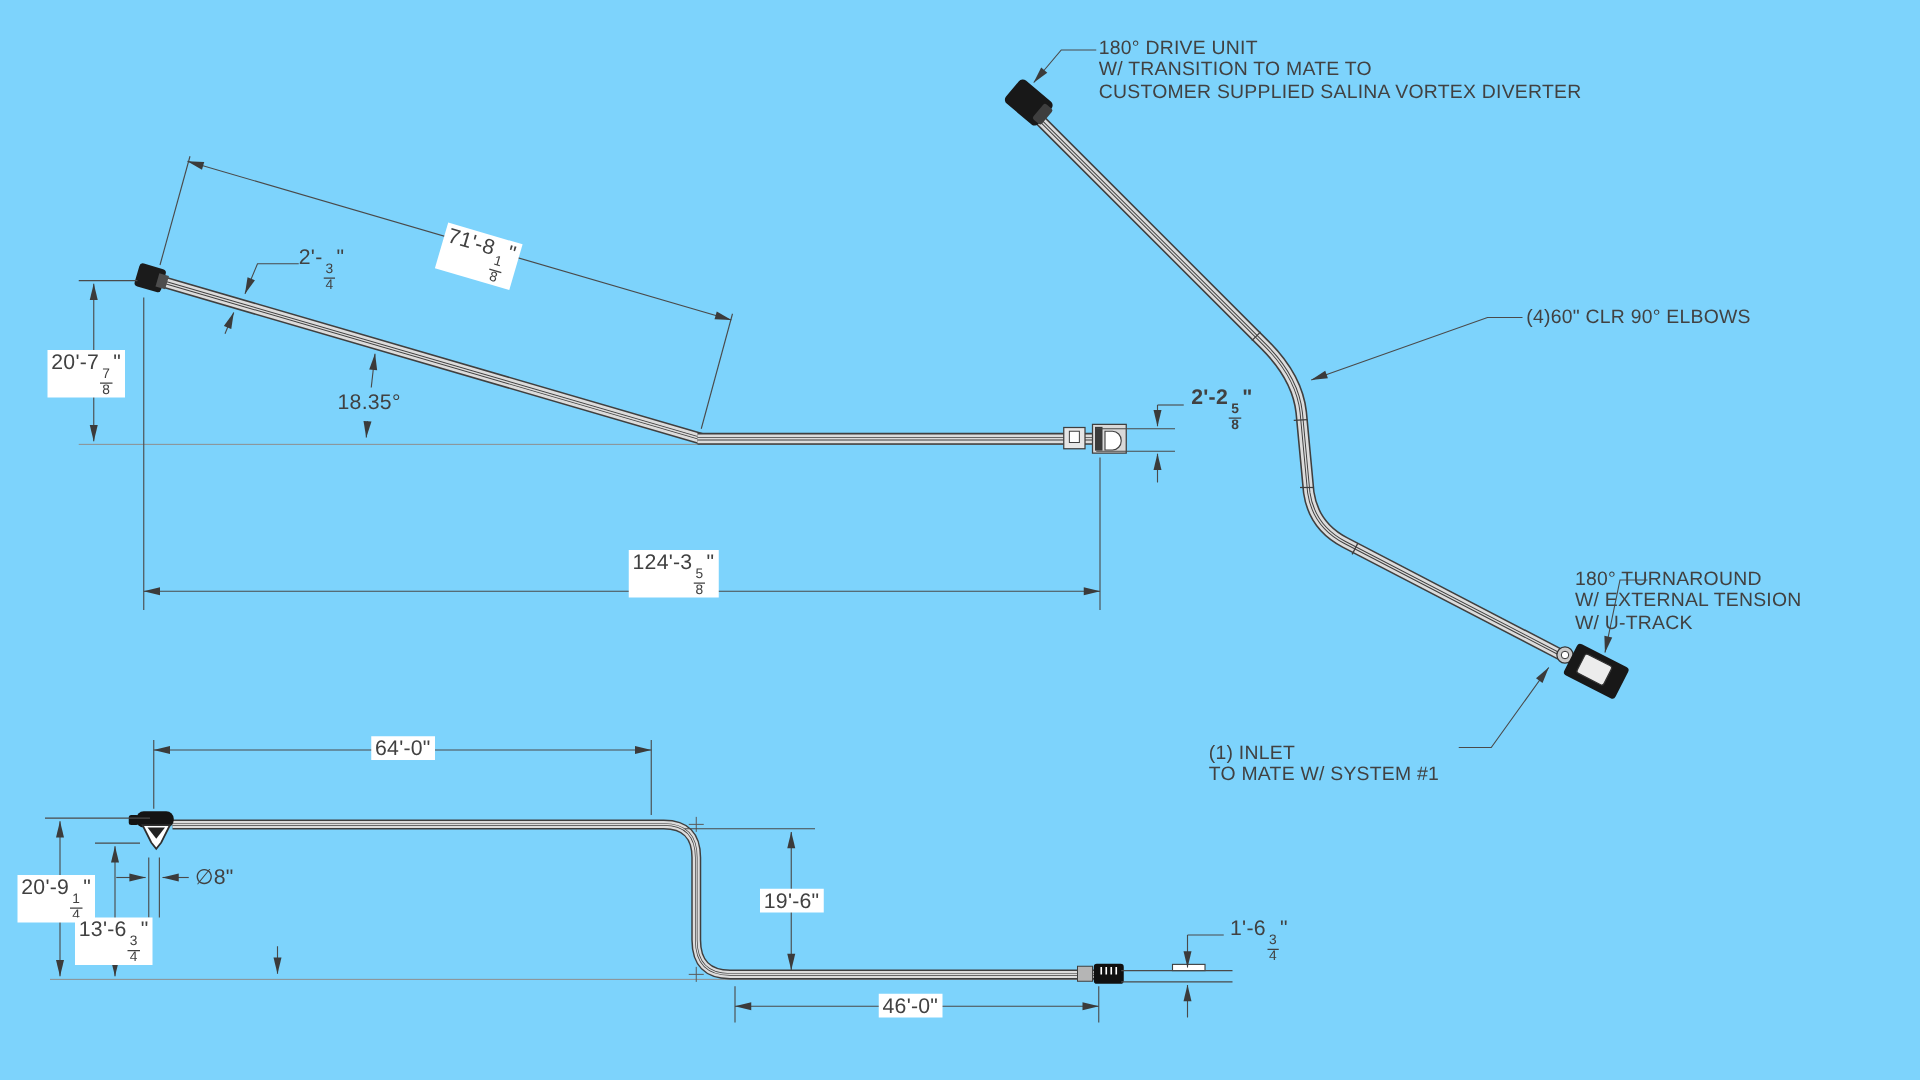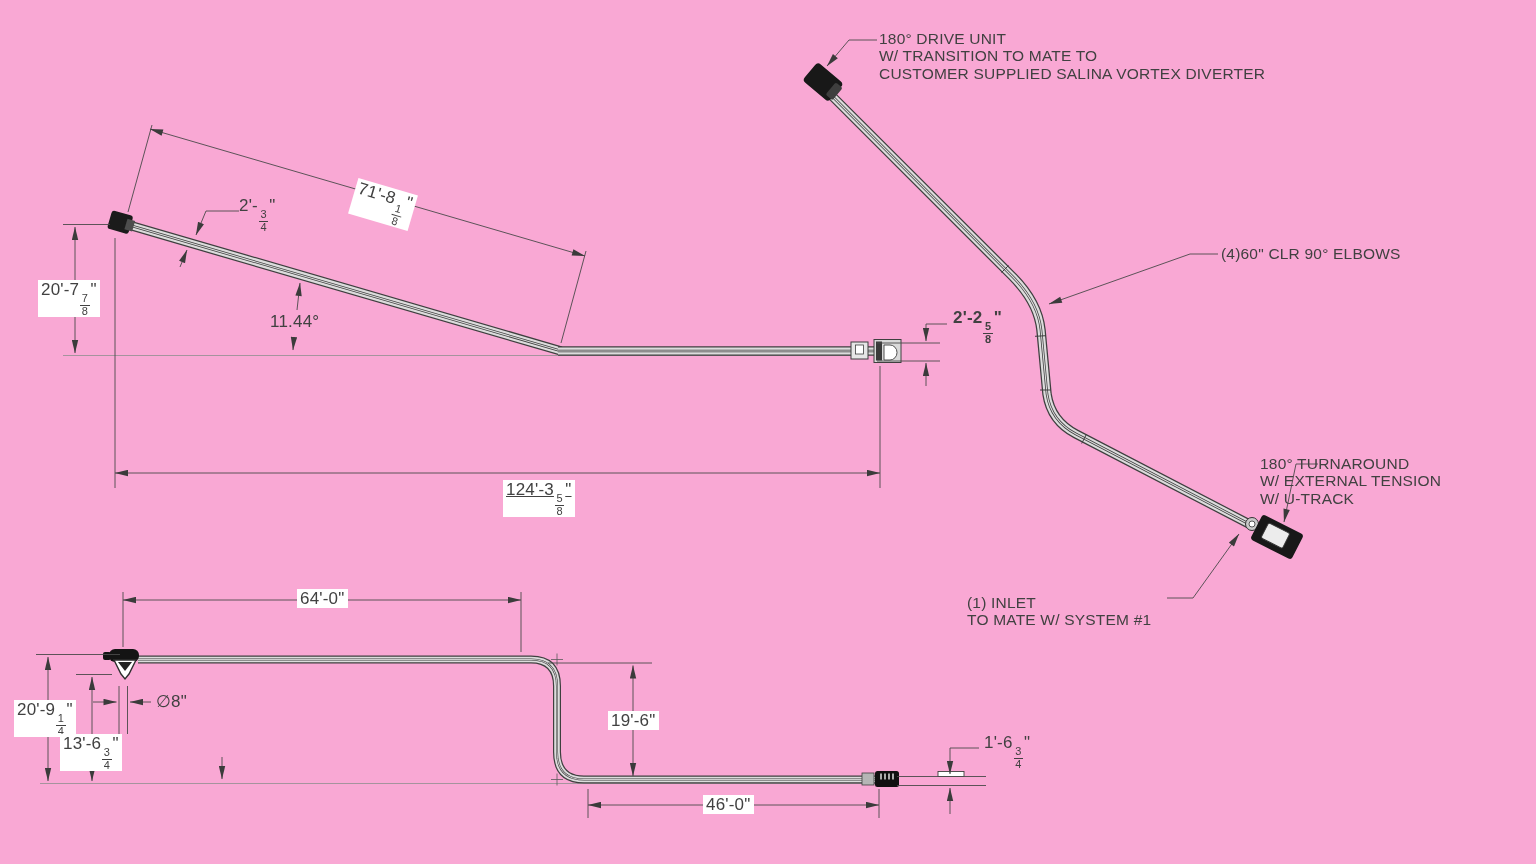--- a/index.html
+++ b/index.html
@@ -1,16 +1,16 @@
 <!DOCTYPE html>
 <html><head>
 <meta charset="utf-8">
 <style>
   html,body{margin:0;padding:0;background:#fff;}
-  .stage{position:relative;width:1536px;height:864px;background:#f9a8d4;overflow:hidden;
+  .stage{position:relative;width:1536px;height:864px;background:#7dd3fc;overflow:hidden;
          font-family:"Liberation Sans", sans-serif;color:#414141;}
   .stage svg{position:absolute;left:0;top:0;}
   .lbl{position:absolute;white-space:nowrap;color:#414141;}
   .callout{font-size:15.5px;line-height:17.4px;letter-spacing:.2px;}
   .dim{font-size:17px;line-height:19px;background:#fff;padding:0 3px;letter-spacing:.2px;}
   .nobg{background:transparent;}
   .frac{display:inline-flex;flex-direction:column;align-items:center;vertical-align:-7px;
         font-size:11px;line-height:11px;margin:0 1px;}
   .fnum{border-bottom:1.3px solid #414141;padding:0 1.5px 0.5px;}
   .fden{padding-top:0.5px;}
@@ -214,23 +214,23 @@
       </span><span>"</span>
 </div>
 
 <div class="lbl dim" style="left:38px;top:280px;text-align:right;">
   <span>20'-7</span><span class="frac">
         <span class="fnum">7</span>
         <span class="fden">8</span>
       </span><span>"</span>
 </div>
 
-<div class="lbl dim nobg" style="left:267px;top:312px;">11.44°</div>
-
-<div class="lbl dim" style="left:503px;top:480px;text-decoration:underline;">
+<div class="lbl dim nobg" style="left:267px;top:312px;">18.35°</div>
+
+<div class="lbl dim" style="left:503px;top:440px;">
   <span>124'-3</span><span class="frac">
         <span class="fnum">5</span>
         <span class="fden">8</span>
       </span><span>"</span>
 </div>
 
 <div class="lbl dim nobg" style="left:950px;top:308px;font-weight:bold;">
   <span>2'-2</span><span class="frac">
         <span class="fnum">5</span>
         <span class="fden">8</span>

